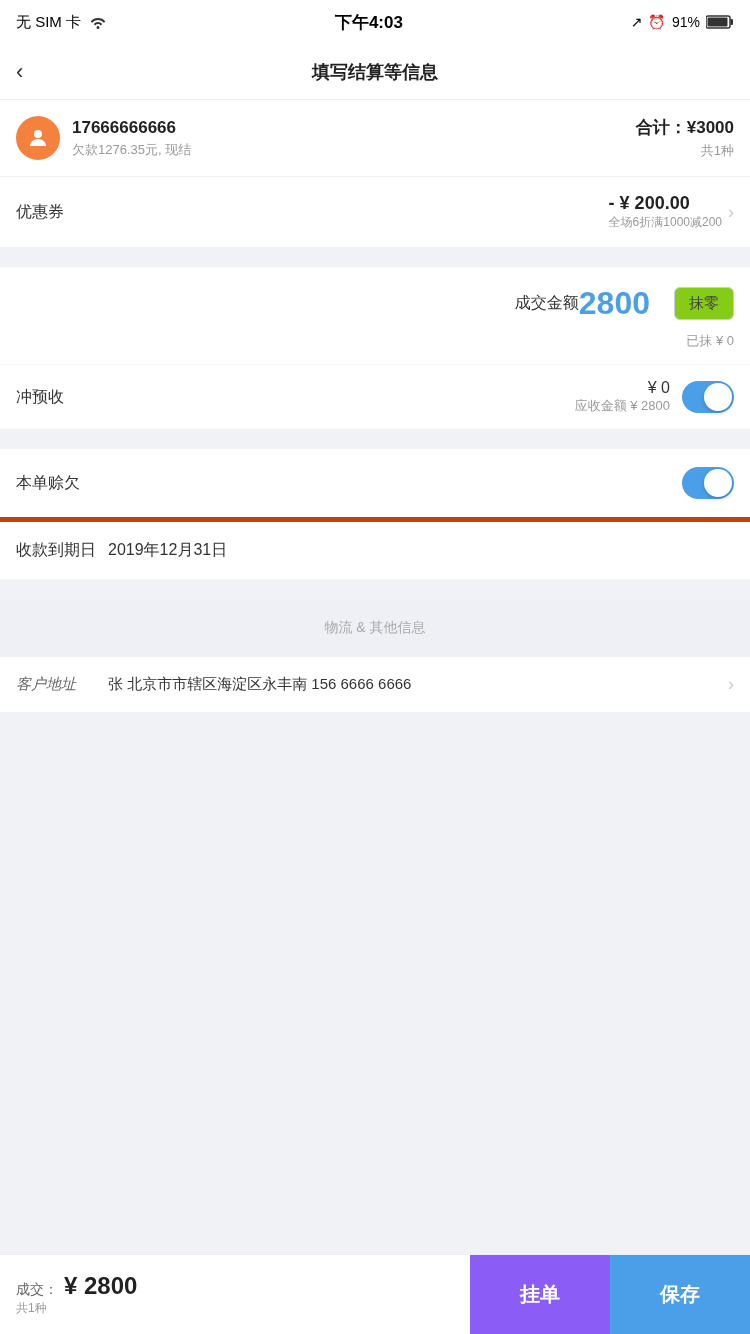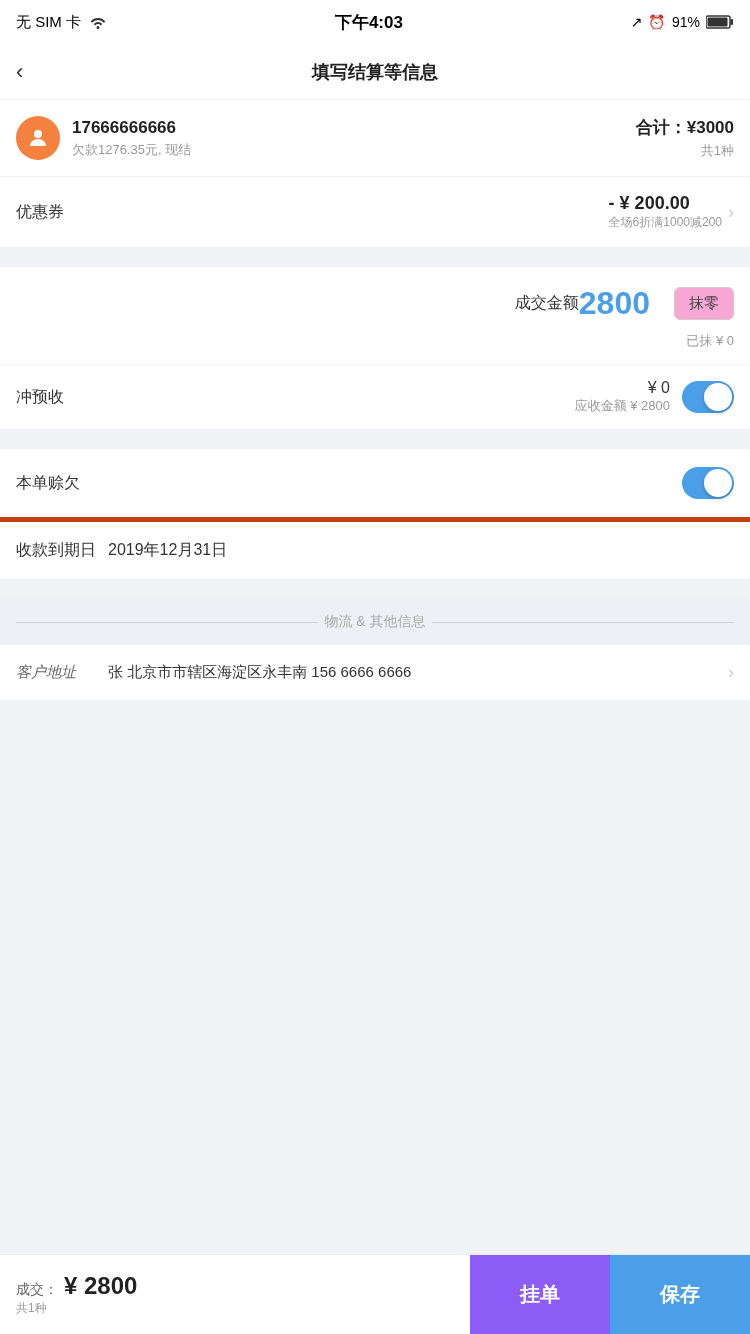--- a/index.html
+++ b/index.html
@@ -169,21 +169,21 @@
       font-size: 32px;
       font-weight: 700;
       color: #4a9fe8;
     }
     .round-btn {
       border: 1px solid #ccc;
       border-radius: 6px;
       padding: 6px 14px;
       font-size: 15px;
       color: #444;
-      background: #f9a8d4;
+      background: #84cc16;
       cursor: pointer;
     }
     .amount-sub {
       font-size: 13px;
       color: #999;
       padding: 4px 16px 14px 16px;
       background: #fff;
       text-align: right;
     }
 
@@ -258,20 +258,21 @@
       color: #333;
     }
 
     
     .logistics-divider {
       display: flex;
       align-items: center;
       padding: 14px 16px;
       background: #eef0f5;
       gap: 6px;
+      flex-direction: column;
     }
     .divider-line {
       flex: 1;
       height: 1px;
       background: #d0d3db;
     }
     .divider-text {
       font-size: 14px;
       color: #aaa;
     }

